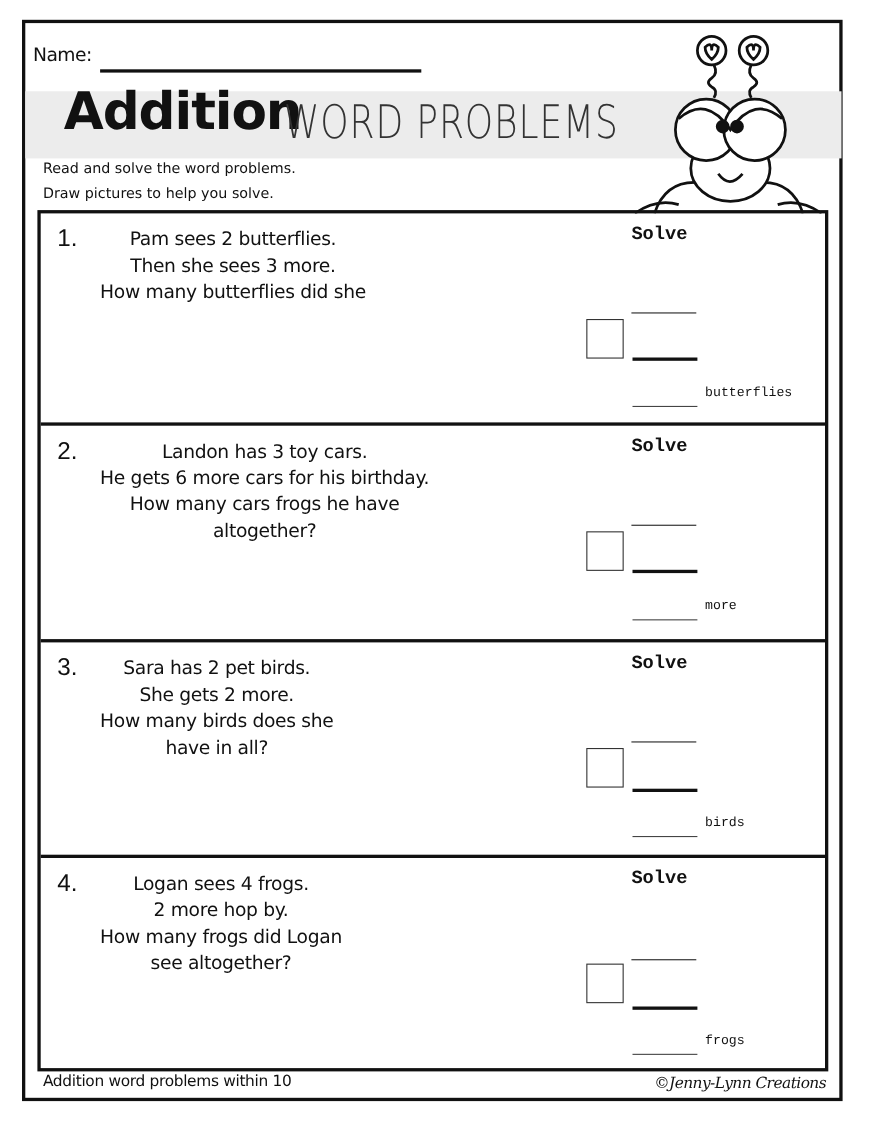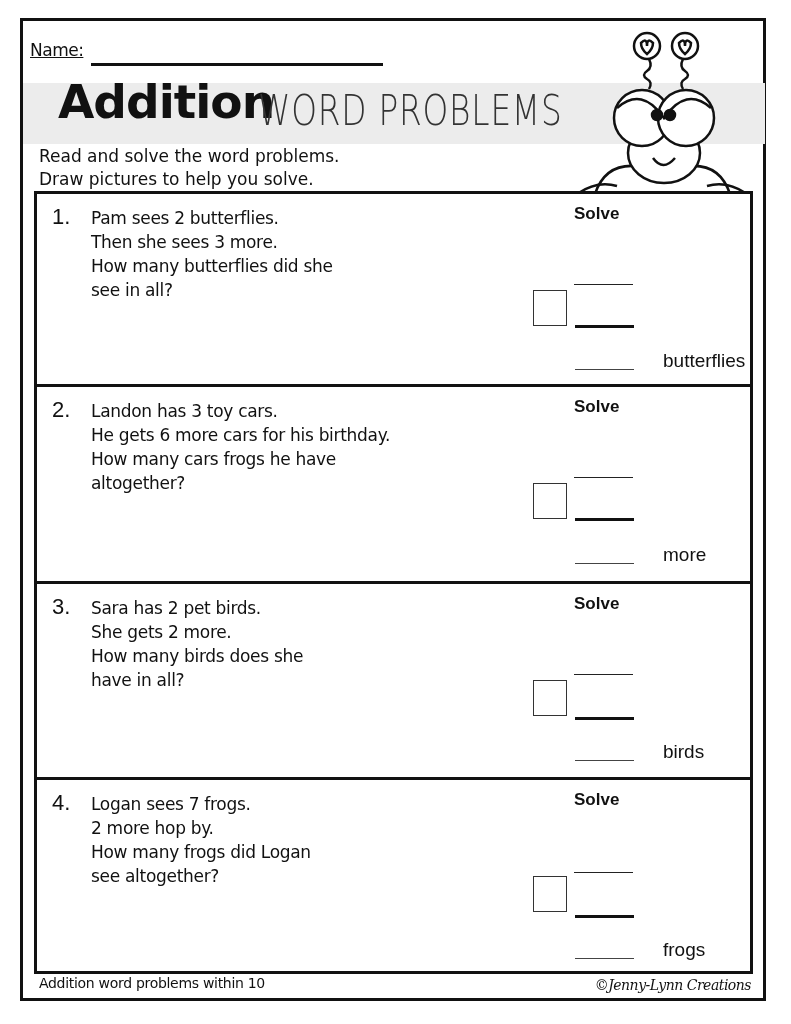--- a/index.html
+++ b/index.html
@@ -1,35 +1,35 @@
 <!DOCTYPE html>
 <html><head>
 <meta charset="utf-8">
 <style>
   html, body { margin:0; padding:0; background:#fff; }
   body { width:791px; height:1024px; position:relative; overflow:hidden; font-family:"Liberation Sans", sans-serif; color:#111; }
   .page { position:absolute; left:20px; top:18px; width:746px; height:983px; border:3px solid #111; box-sizing:border-box; }
-  .name-label { position:absolute; left:30px; top:40px; font-size:17px; font-family:"DejaVu Sans", sans-serif; letter-spacing:-0.5px;text-decoration:underline; }
+  .name-label { position:absolute; left:30px; top:40px; font-size:17px; font-family:"DejaVu Sans", sans-serif; letter-spacing:-0.5px; }
   .name-line { position:absolute; left:91px; top:63px; width:292px; height:3px; background:#111; }
   .title-band { position:absolute; left:23px; top:83px; width:742px; height:61px; background:#ececec; }
   .title-bold { position:absolute; left:58px; top:74px; font-size:47px; font-weight:bold; font-family:"DejaVu Sans", sans-serif; letter-spacing:-1px; }
   .title-thin { position:absolute; left:258px; top:86px; font-size:42px; font-weight:200; font-family:"DejaVu Sans", sans-serif; color:#333; -webkit-text-stroke:0; letter-spacing:1px; text-transform:uppercase; font-stretch:condensed; transform:scaleX(0.78); transform-origin:left; }
-  .instr { position:absolute; left:39px; font-size:17px; font-family:"DejaVu Sans", sans-serif; }
+  .instr { position:absolute; left:39px; font-size:13px; font-family:"DejaVu Sans", sans-serif; }
   .mascot { position:absolute; left:577px; top:28px; width:170px; height:166px; }
   .box { position:absolute; left:34px; top:191px; width:719px; height:783px; border:3px solid #111; box-sizing:border-box; background:transparent; }
   .prob { position:absolute; left:37px; width:713px; box-sizing:border-box; }
   .divider { position:absolute; left:37px; width:713px; height:3px; background:#111; }
   .num { position:absolute; left:15px; top:10px; font-size:22px; }
-  .lines { position:absolute; left:54px; top:12px; font-size:17px; line-height:24px; font-family:"DejaVu Sans", sans-serif; letter-spacing:-0.3px; }
-  .solve { position:absolute; left:537px; top:10px; font-size:17px; font-weight:bold; font-family:Liberation Sans, sans-serif; }
+  .lines { position:absolute; left:54px; top:12px; font-size:17px; line-height:24px; font-family:"DejaVu Sans", sans-serif; letter-spacing:-0.3px;text-align:center; }
+  .solve { position:absolute; left:537px; top:10px; font-size:17px; font-weight:bold; font-family:Liberation Mono, monospace; }
   .sq { position:absolute; left:496px; width:34px; height:36px; border:1.5px solid #333; box-sizing:border-box; }
   .l-thin { position:absolute; left:537px; width:59px; height:1px; background:#222; }
   .l-thick { position:absolute; left:538px; width:59px; height:3px; background:#111; }
   .ans-line { position:absolute; left:538px; width:59px; height:1px; background:#444; }
-  .unit { position:absolute; left:604px; font-size:19px; font-family:Liberation Sans, sans-serif;margin-left:22px; }
+  .unit { position:absolute; left:604px; font-size:12px; font-family:Liberation Mono, monospace; }
   .footer-left { position:absolute; left:39px; top:975px; font-size:14px; font-family:"DejaVu Sans", sans-serif; letter-spacing:-0.3px; }
   .footer-right { position:absolute; right:40px; top:977px; font-size:14px; font-family:"DejaVu Serif", serif; font-style:italic; letter-spacing:-0.5px; }
 </style>
 </head>
 <body>
 
 <div class="page"></div>
 
 <span class="name-label">Name:</span>
 <div class="name-line"></div>
@@ -60,21 +60,20 @@
 </svg>
 
 <div class="box"></div>
 
 <div class="prob" style="top:194px;height:191px">
   <span class="num">1.</span>
   <div class="lines">
     <div>Pam sees 2 butterflies.</div>
     <div>Then she sees 3 more.</div>
     <div>How many butterflies did she</div>
-    <div>see in all?</div>
   </div>
   <span class="solve">Solve</span>
   <div class="sq" style="top:96px"></div>
   <div class="l-thin" style="top:90px"></div>
   <div class="l-thick" style="top:131px"></div>
   <div class="ans-line" style="top:175px"></div>
   <span class="unit" style="top:156px">butterflies</span>
 </div>
 <div class="divider" style="top:384px"></div>
 
@@ -108,21 +107,21 @@
   <div class="l-thin" style="top:90px"></div>
   <div class="l-thick" style="top:133px"></div>
   <div class="ans-line" style="top:176px"></div>
   <span class="unit" style="top:157px">birds</span>
 </div>
 <div class="divider" style="top:777px"></div>
 
 <div class="prob" style="top:780px;height:192px">
   <span class="num">4.</span>
   <div class="lines">
-    <div>Logan sees 7 frogs.</div>
+    <div>Logan sees 4 frogs.</div>
     <div>2 more hop by.</div>
     <div>How many frogs did Logan</div>
     <div>see altogether?</div>
   </div>
   <span class="solve">Solve</span>
   <div class="sq" style="top:96px"></div>
   <div class="l-thin" style="top:92px"></div>
   <div class="l-thick" style="top:135px"></div>
   <div class="ans-line" style="top:178px"></div>
   <span class="unit" style="top:159px">frogs</span>

